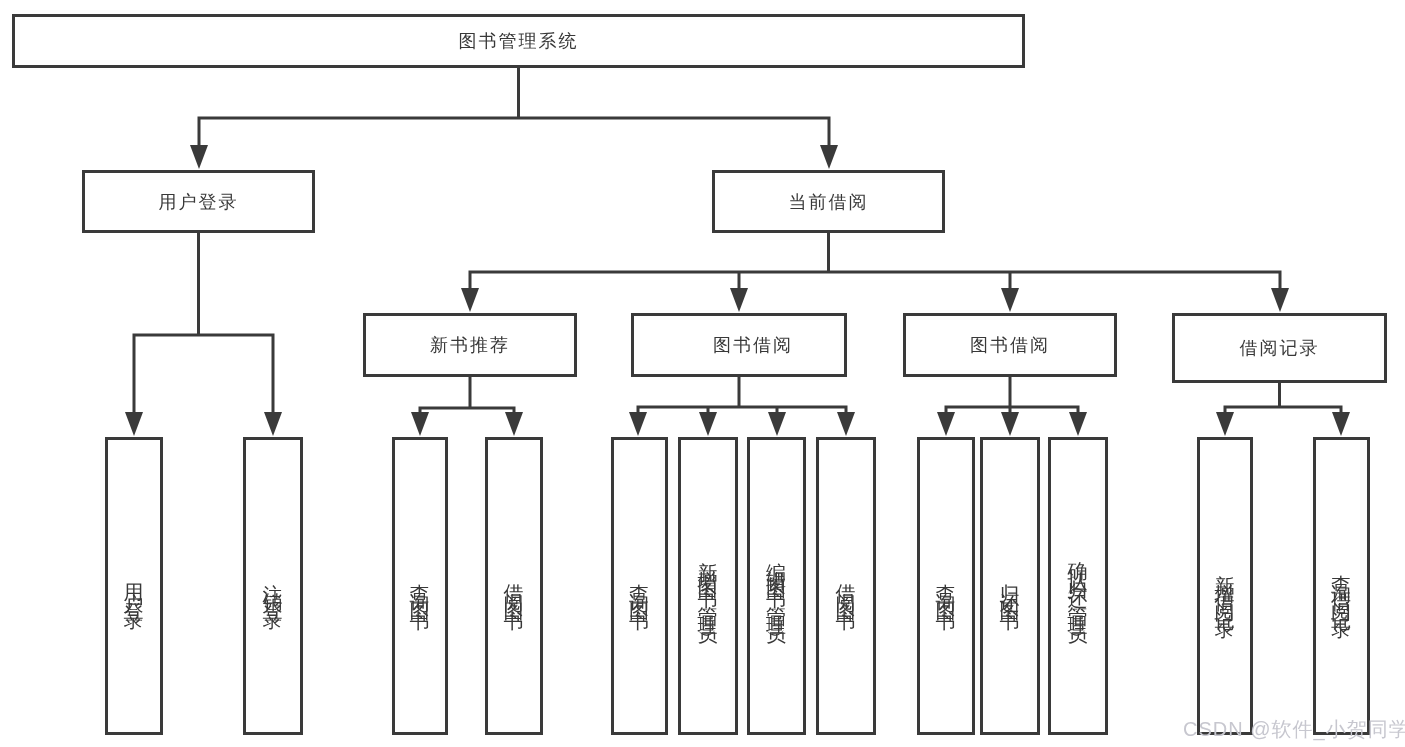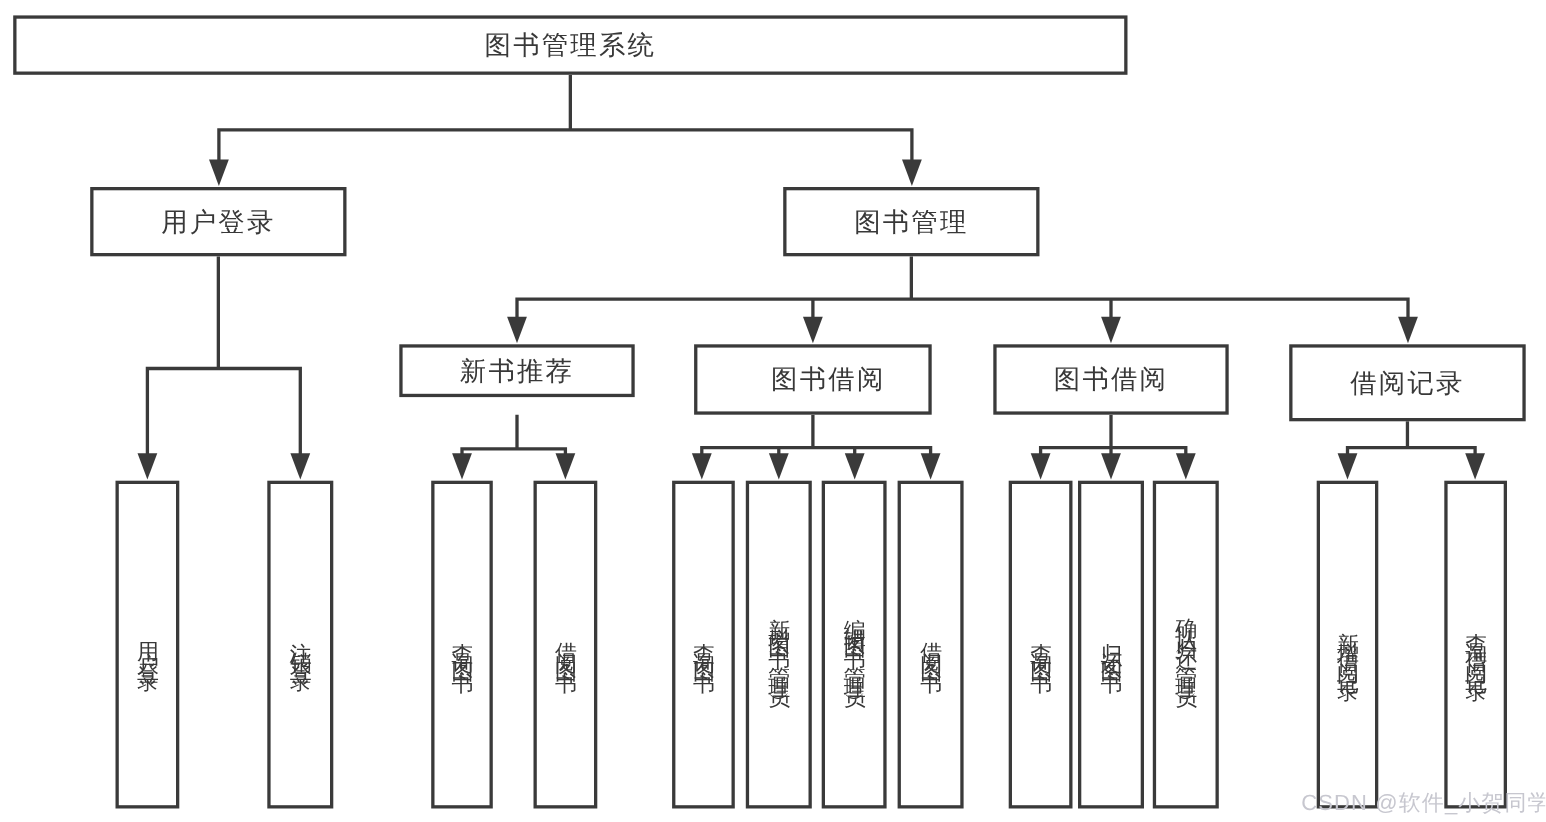--- a/index.html
+++ b/index.html
@@ -23,21 +23,21 @@
   }
   .node {
     position: absolute;
     box-sizing: border-box;
     border: 3px solid #3a3a3a;
     background: #ffffff;
     display: flex;
     align-items: center;
     justify-content: center;
     color: #383838;
-    font-size: 24px;
+    font-size: 18px;
   }
   .h-node span {
     letter-spacing: 2px;
     white-space: nowrap;
   }
   .leaf {
     font-size: 20px;
   }
   .leaf span {
     display: block;
@@ -102,24 +102,24 @@
   </svg>
 
   <div class="node h-node" style="left:12px; top:14px; width:1013px; height:54px;">
     <span>图书管理系统</span>
   </div>
 
   <div class="node h-node" style="left:82px; top:170px; width:233px; height:63px;">
     <span>用户登录</span>
   </div>
   <div class="node h-node" style="left:712px; top:170px; width:233px; height:63px;">
-    <span>图书管理</span>
+    <span>当前借阅</span>
   </div>
 
-  <div class="node h-node" style="left:363px; top:313px; width:214px; height:48px;">
+  <div class="node h-node" style="left:363px; top:313px; width:214px; height:64px;">
     <span>新书推荐</span>
   </div>
   <div class="node h-node" style="left:631px; top:313px; width:216px; height:64px;padding-left:28px;">
     <span>图书借阅</span>
   </div>
   <div class="node h-node" style="left:903px; top:313px; width:214px; height:64px;">
     <span>图书借阅</span>
   </div>
   <div class="node h-node" style="left:1172px; top:313px; width:215px; height:70px;">
     <span>借阅记录</span>

